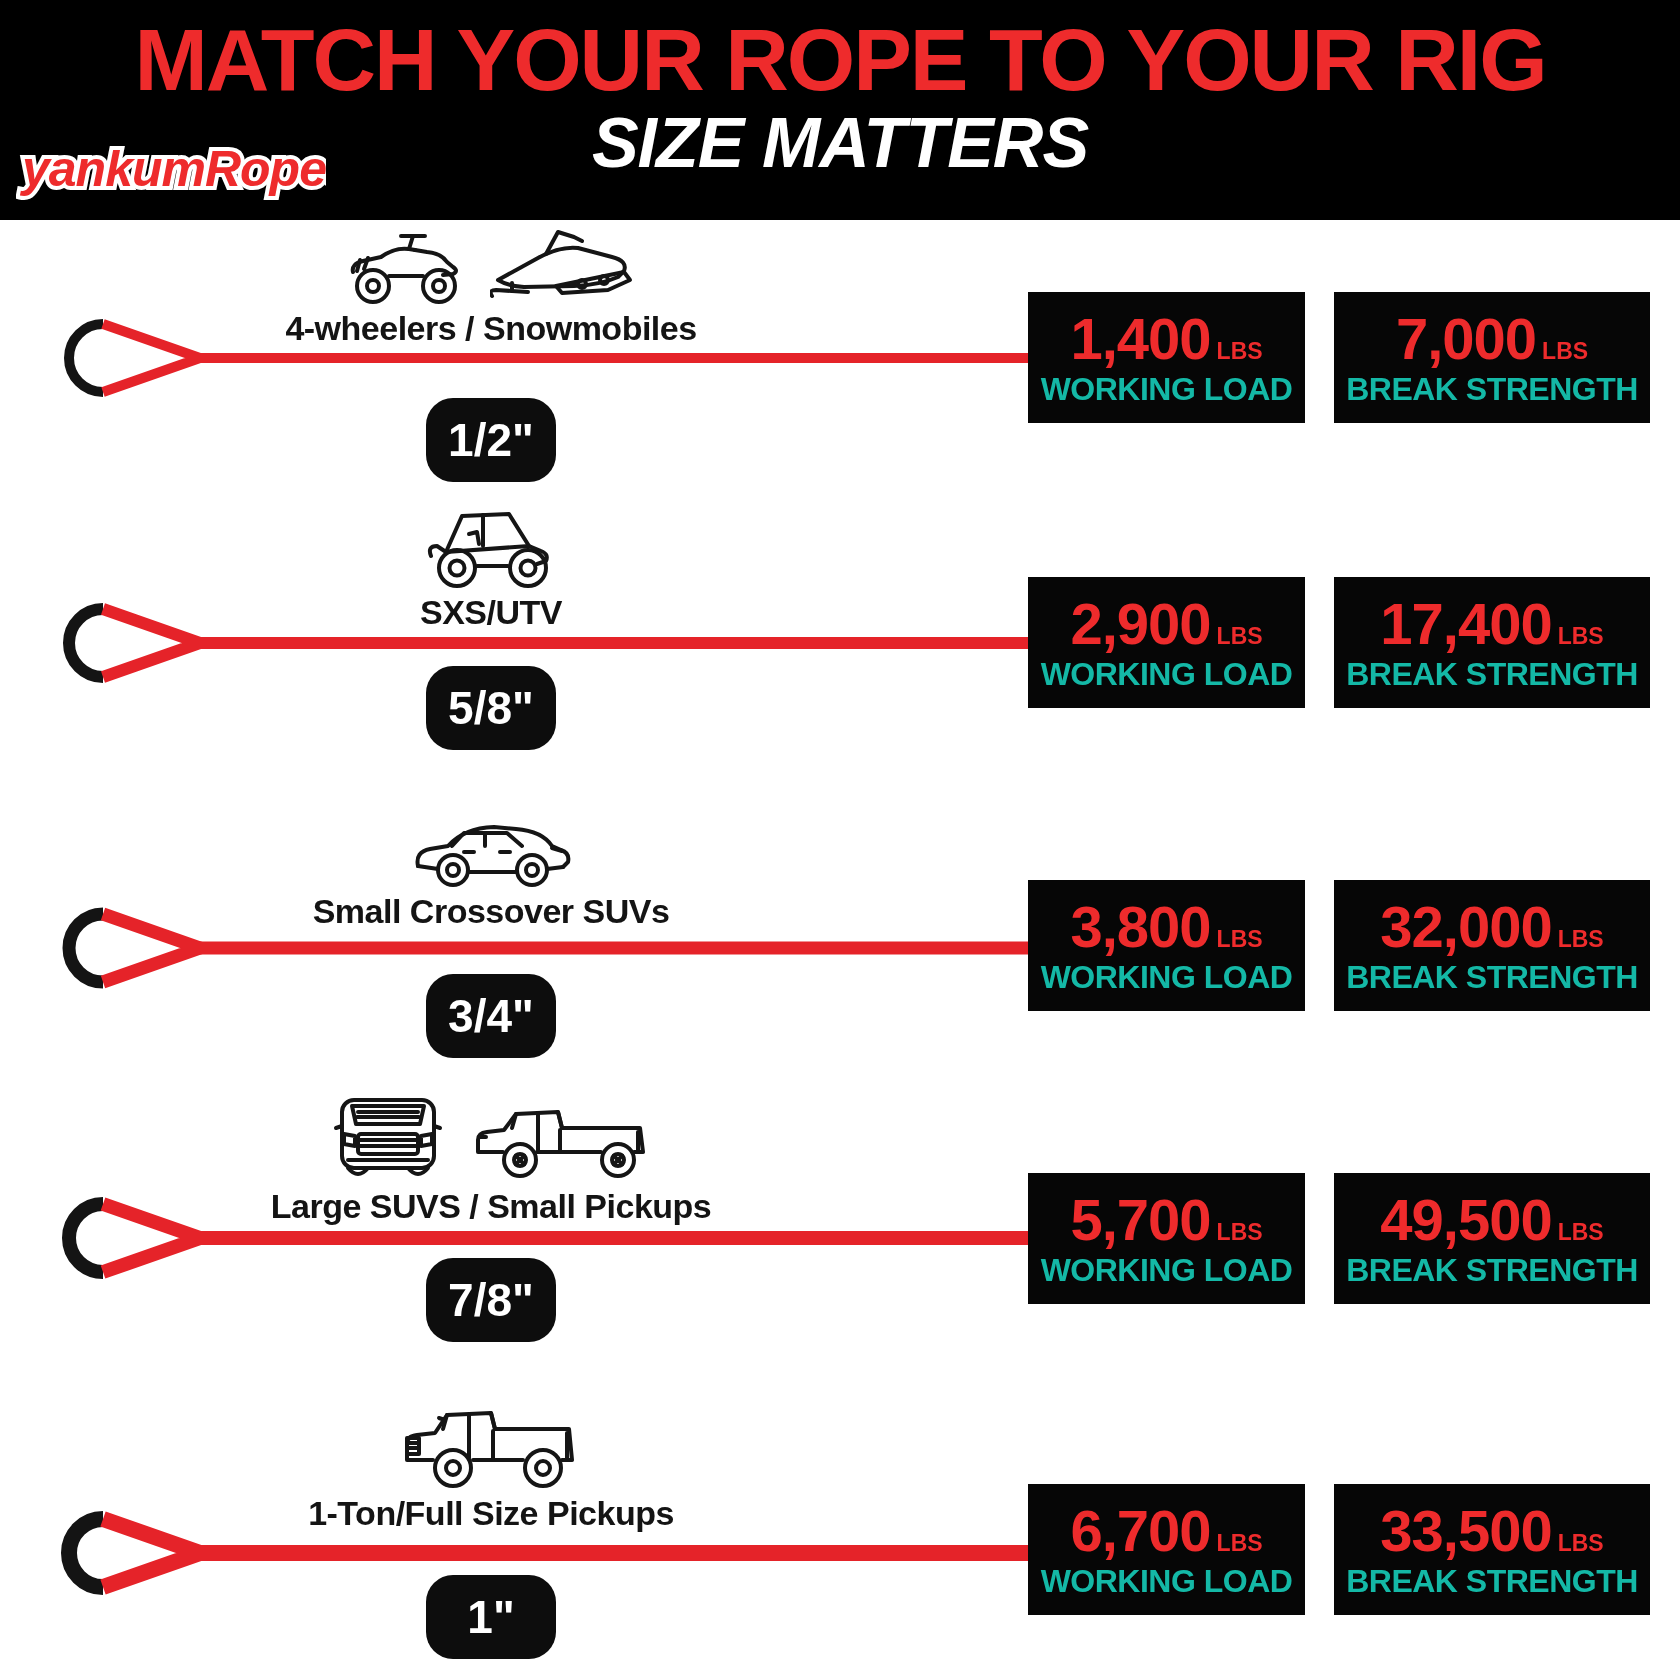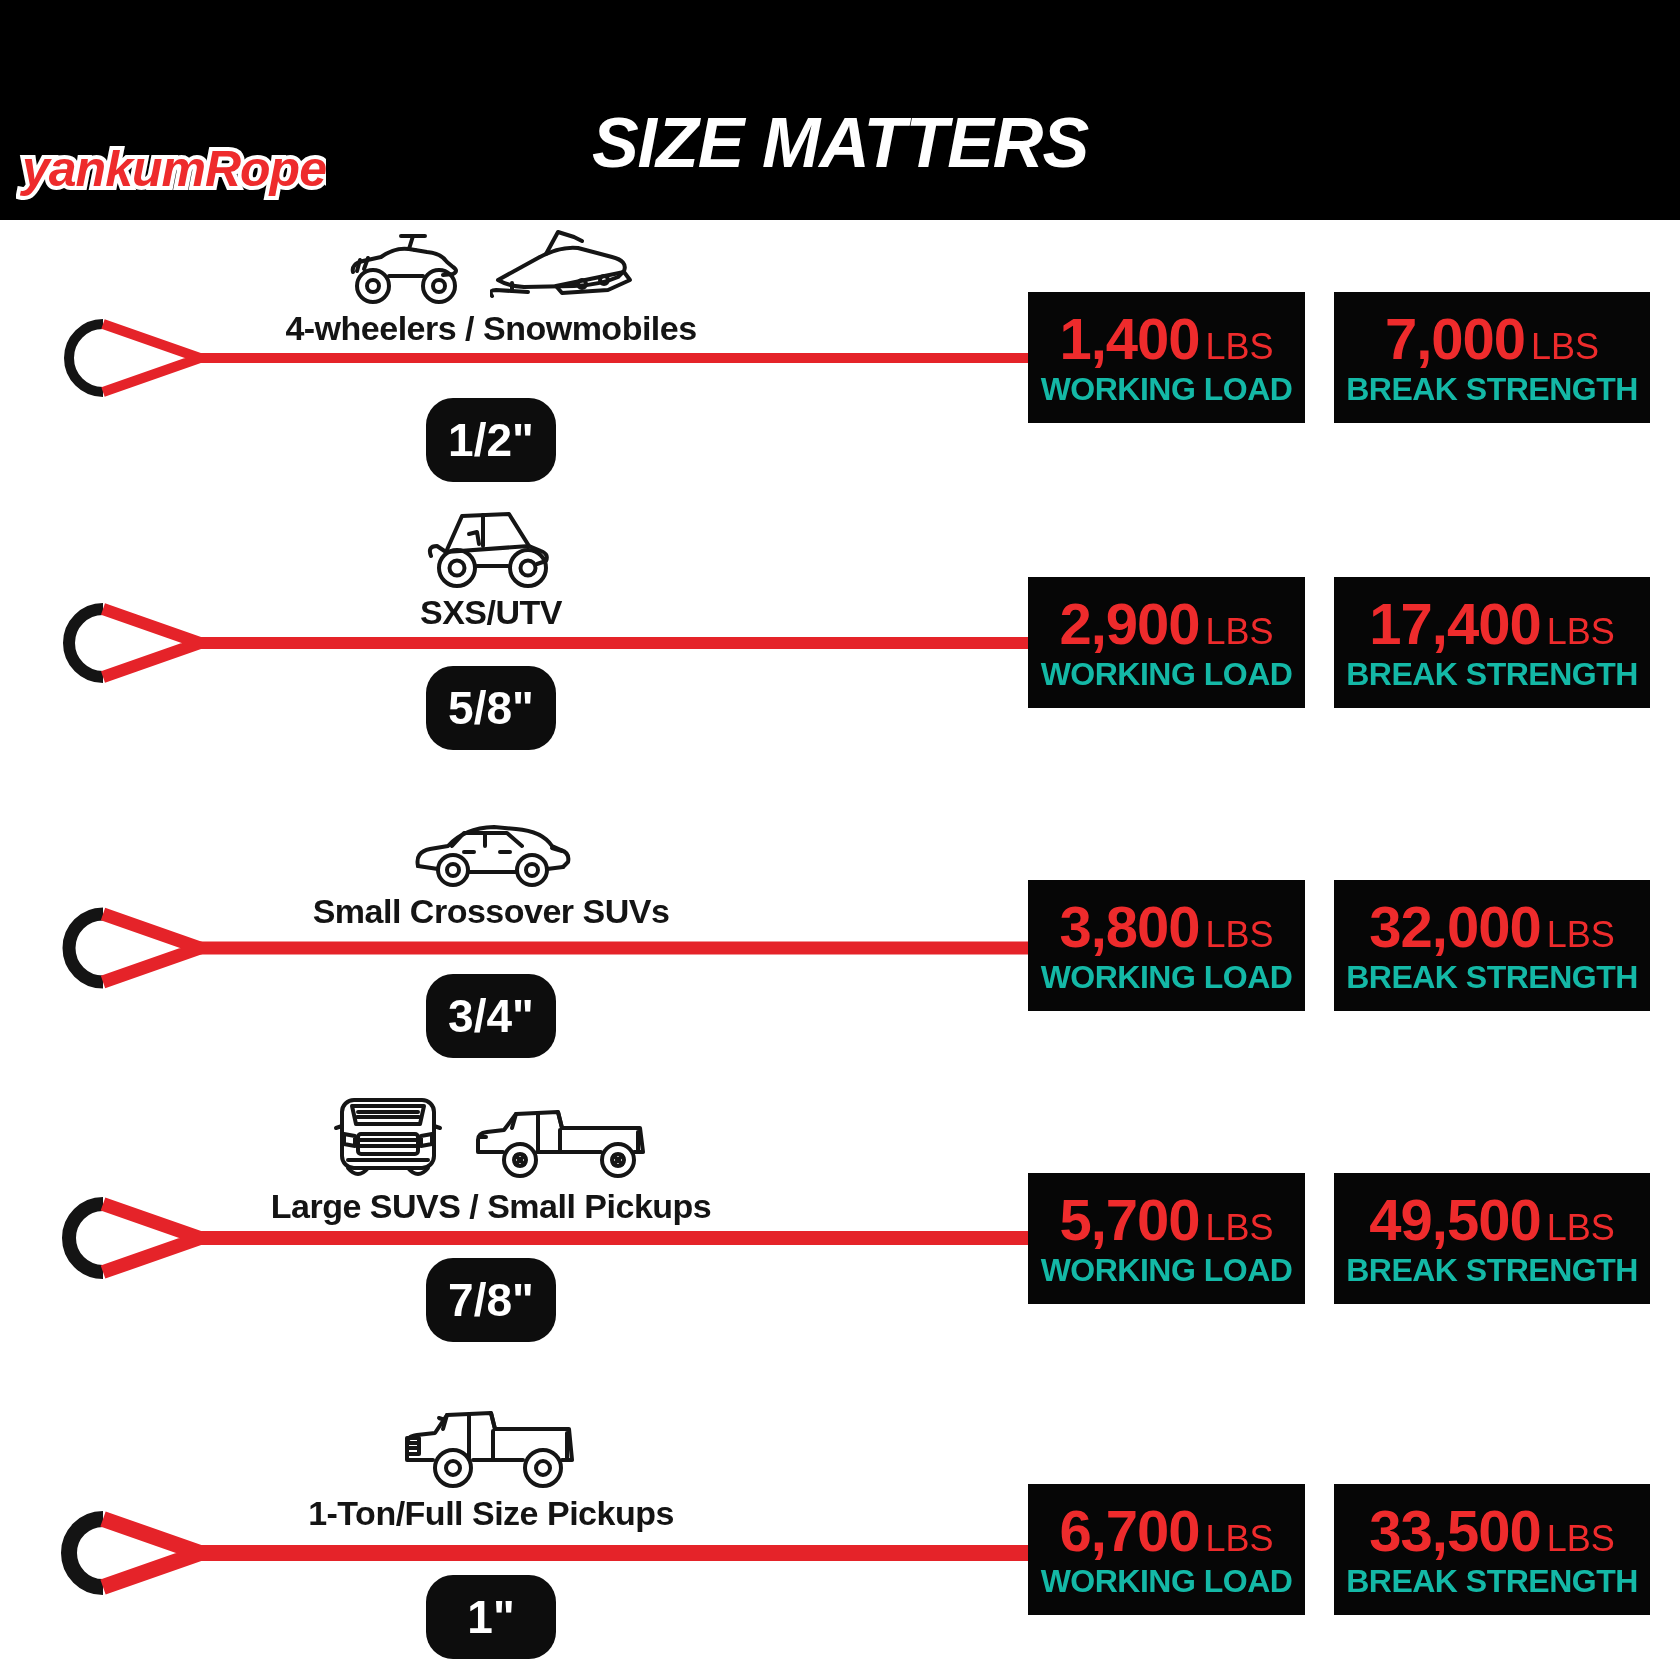--- a/index.html
+++ b/index.html
@@ -26,30 +26,31 @@
   .rope svg{display:block;}
   .size-badge{position:absolute;left:426px;width:130px;height:84px;background:#0d0d0d;
          border-radius:27px;display:flex;align-items:center;justify-content:center;
          color:#fff;font-size:46px;font-weight:bold;}
   .stat-box{position:absolute;width:277px;height:131px;background:#060606;
          display:flex;flex-direction:column;align-items:center;justify-content:center;gap:5px;}
   .stat-box.bs{width:316px;left:1334px;}
   .stat-box.wl{left:1028px;}
   .num-line{display:flex;align-items:baseline;gap:6px;}
   .num{font-size:58px;font-weight:bold;color:var(--red,#EE2B2C);letter-spacing:-1px;line-height:1;}
-  .lbs{font-size:36px;font-weight:normal;color:var(--red,#EE2B2C);line-height:1;}
+  .lbs{font-size:23px;font-weight:bold;color:var(--red,#EE2B2C);line-height:1;}
   .caption{font-size:32px;font-weight:bold;color:#14b8a6;letter-spacing:-0.5px;
          white-space:nowrap;line-height:1;}
 </style>
 </head>
 <body>
 
 <div class="canvas">
 
   <div class="header">
+    <div class="title">MATCH YOUR ROPE TO YOUR RIG</div>
     <div class="subtitle">SIZE MATTERS</div>
     <div class="logo">
       <svg width="310" height="82" viewBox="0 0 310 82">
         <text x="6" y="60" font-family="Liberation Sans, sans-serif" font-size="50" font-weight="bold" font-style="italic" letter-spacing="-1" fill="var(--red,#EE2B2C)" stroke="#ffffff" stroke-width="8" paint-order="stroke">yankumRopes</text>
       </svg>
     </div>
   </div>
 
   <section>
     <div class="icons" style="top:220px">

